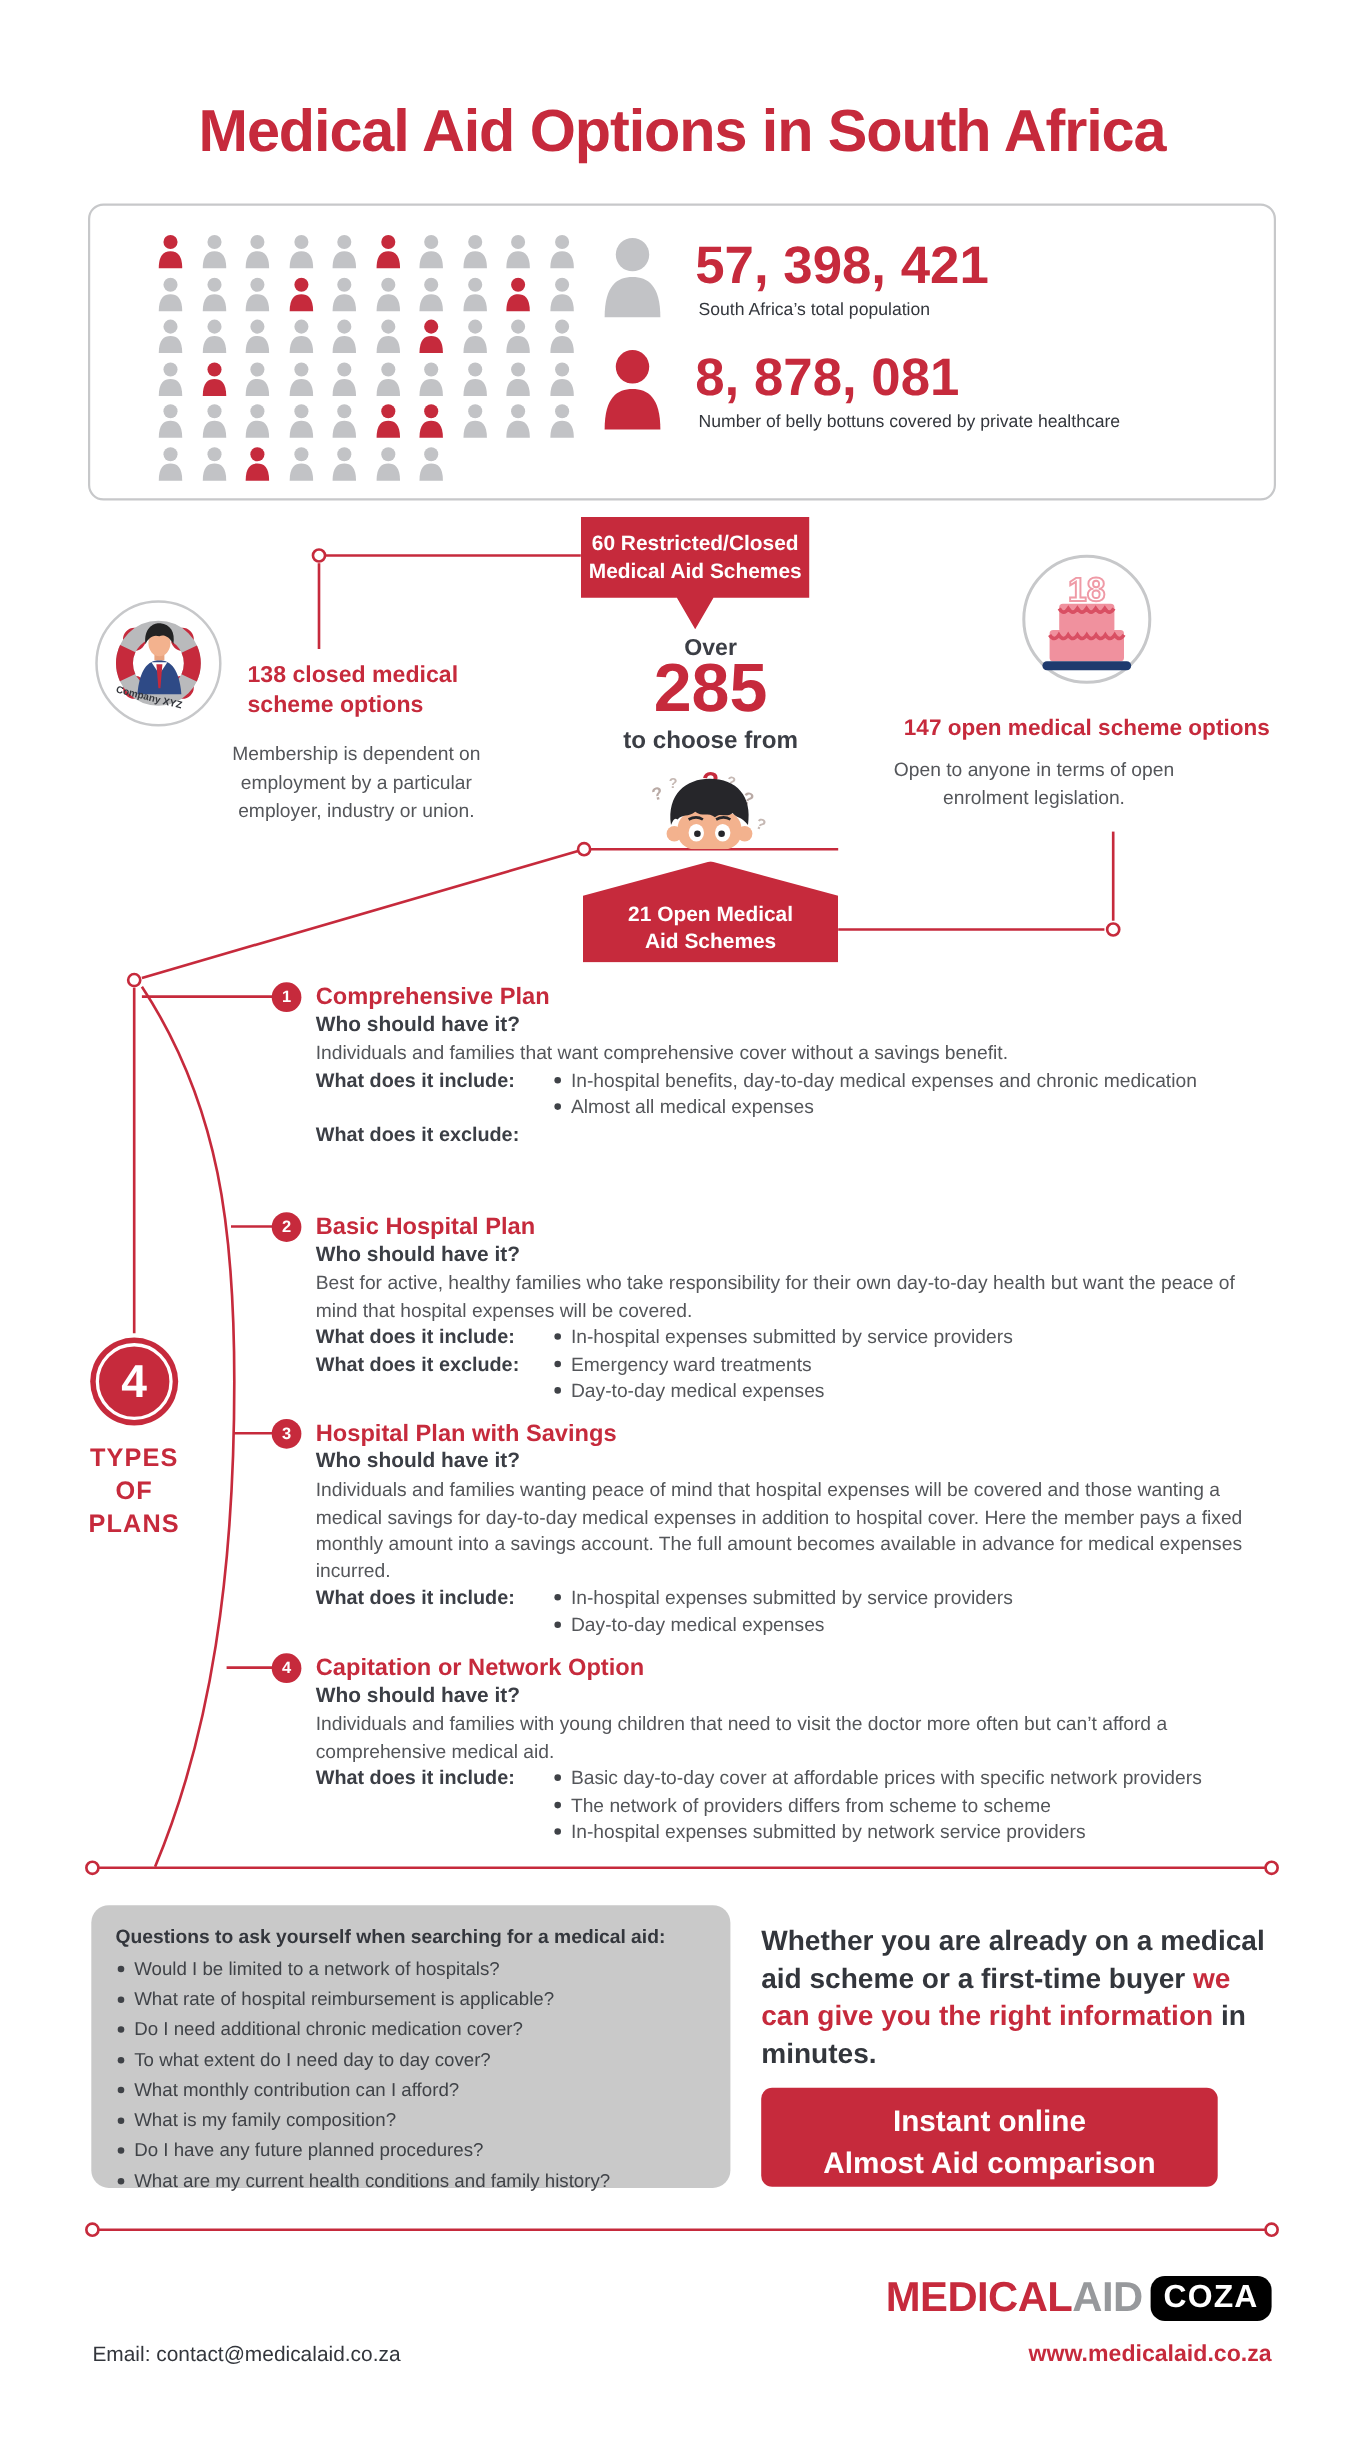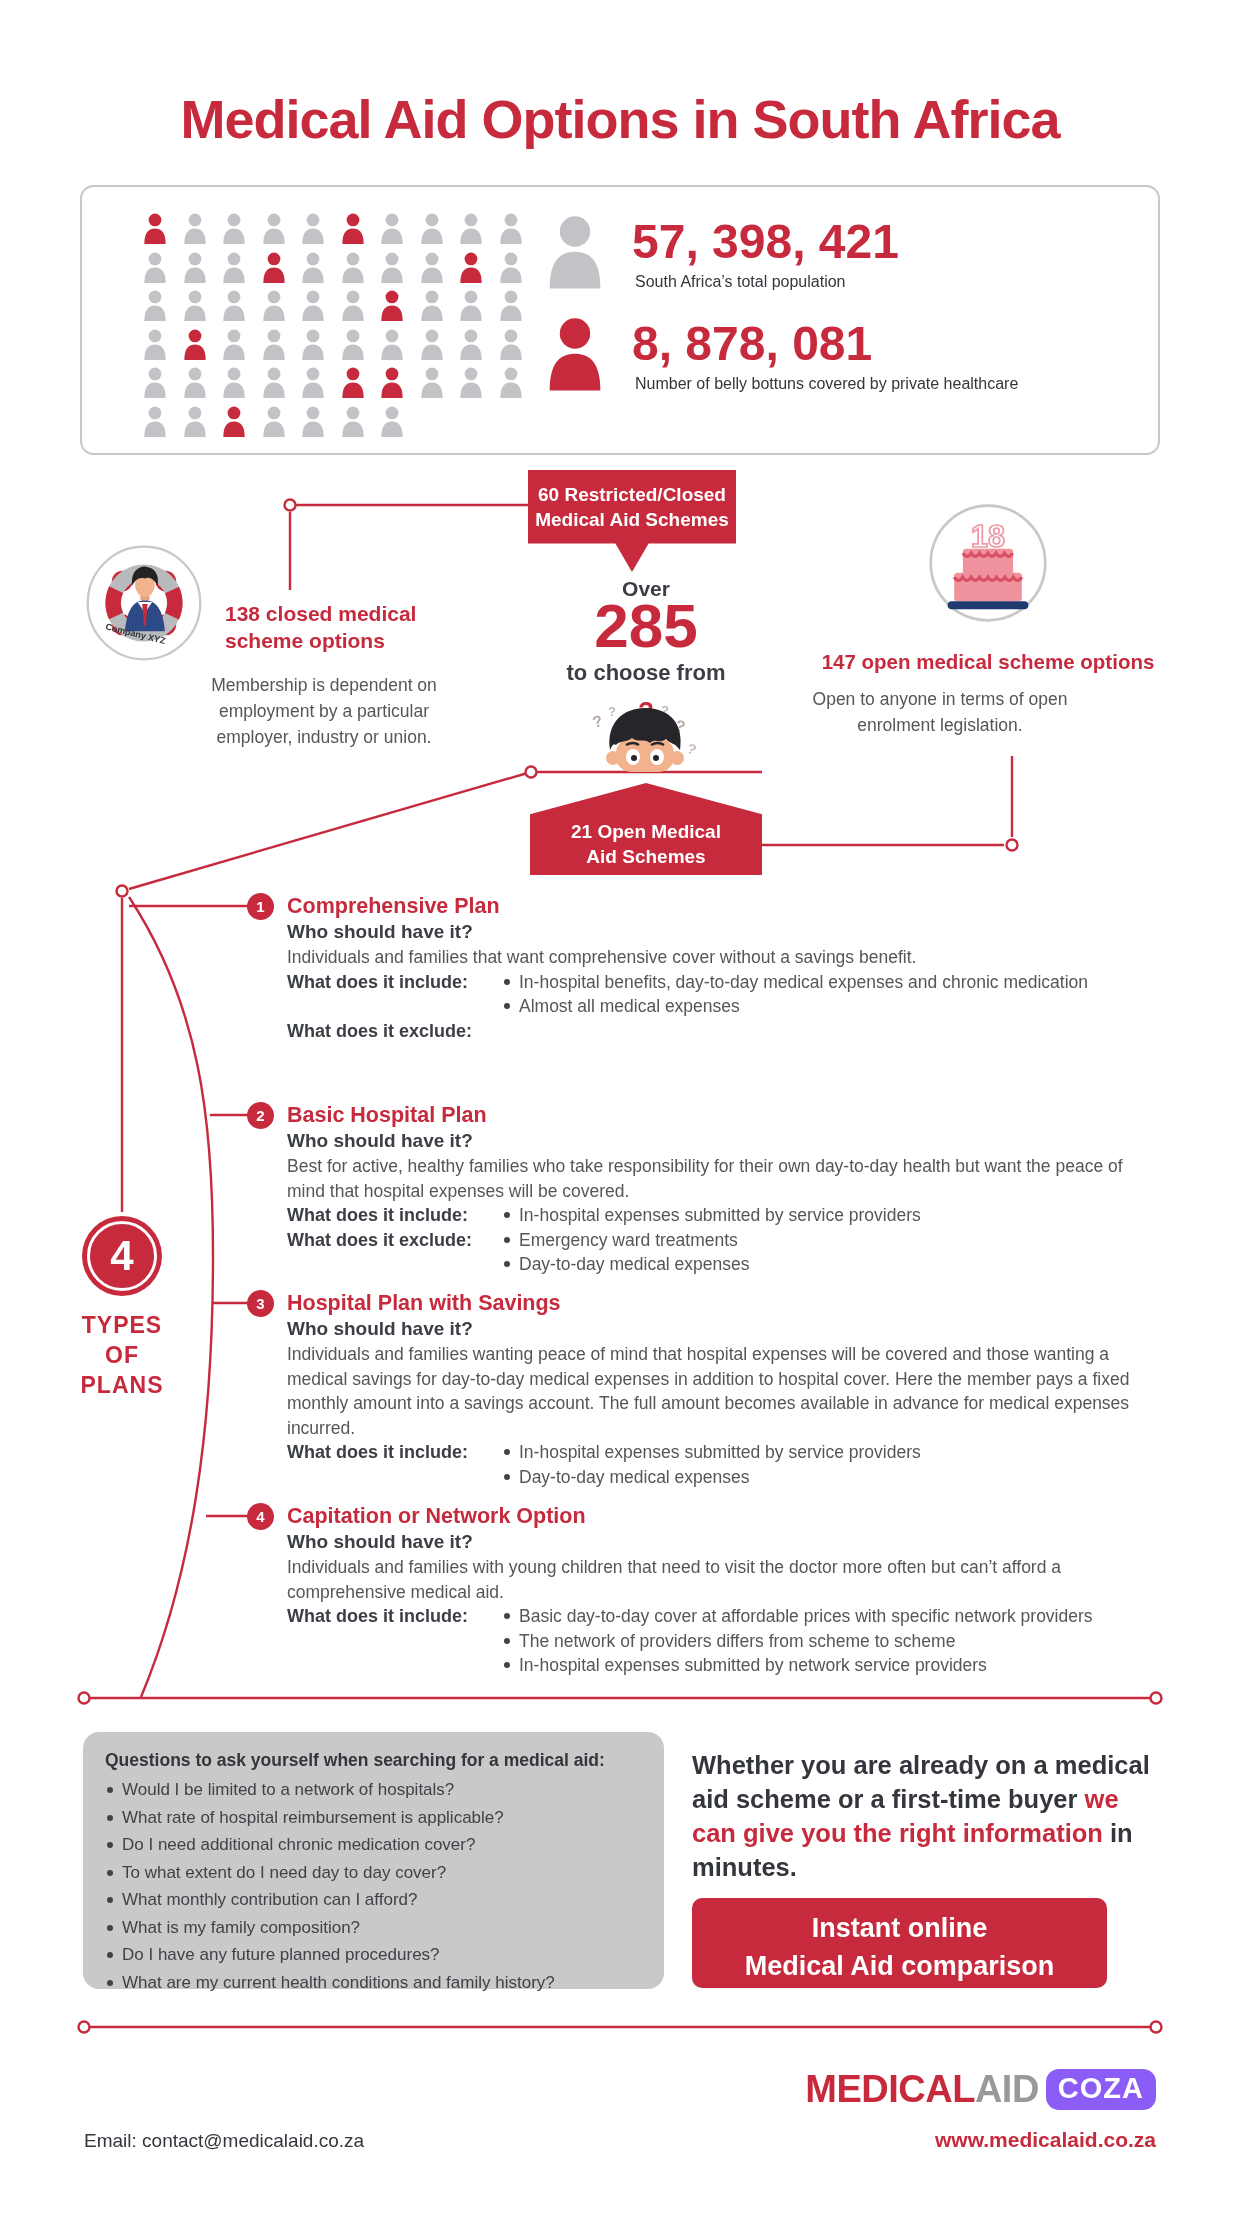--- a/index.html
+++ b/index.html
@@ -86,21 +86,21 @@
   .cta-text .hl{color:var(--red);}
   .cta-button{position:absolute;left:692px;top:1898px;width:415px;height:90px;background:var(--red);
     border:none;border-radius:10px;cursor:pointer;text-align:center;padding-top:7px;
     font-family:inherit;}
   .cta-button div{font-size:27px;font-weight:bold;color:#fff;line-height:38px;text-align:center;}
 
   
   .logo{position:absolute;top:2068px;right:84px;white-space:nowrap;display:flex;align-items:center;}
   .logo .p1{font-size:38px;font-weight:bold;color:var(--red);letter-spacing:-0.5px;}
   .logo .p2{font-size:38px;font-weight:bold;color:#97999c;letter-spacing:-0.5px;}
-  .logo .pill{margin-left:7px;background:#8b5cf6;border-radius:13px;padding:3px 12px 5px;
+  .logo .pill{margin-left:7px;background:#000000;border-radius:13px;padding:3px 12px 5px;
     font-size:29px;font-weight:bold;color:#fff;letter-spacing:1px;}
   .email{position:absolute;left:84px;top:2130px;font-size:19px;color:#33363c;}
   .website{position:absolute;right:84px;top:2128px;font-size:21px;font-weight:bold;color:var(--red);cursor:pointer;}
 </style>
 </head>
 <body>
 
 <div class="page">
 
   <svg class="overlay" width="1240" height="2221" viewBox="0 0 1240 2221">
@@ -540,21 +540,21 @@
           <li>What monthly contribution can I afford?</li>
           <li>What is my family composition?</li>
           <li>Do I have any future planned procedures?</li>
           <li>What are my current health conditions and family history?</li>
         </ul>
     </div>
 
     <div class="cta-text"><span>Whether you are already on a medical aid scheme or a first-time buyer </span><span class="hl">we can give you the right information</span><span> in minutes.</span></div>
     <button class="cta-button">
       <div>Instant online</div>
-      <div>Medical Aid comparison</div>
+      <div>Almost Aid comparison</div>
     </button>
 
     <div class="logo">
       <span class="p1">MEDICAL</span>
         <span class="p2">AID</span>
         <span class="pill">COZA</span>
     </div>
     <div class="email">Email: contact@medicalaid.co.za</div>
     <div class="website">www.medicalaid.co.za</div>
 

